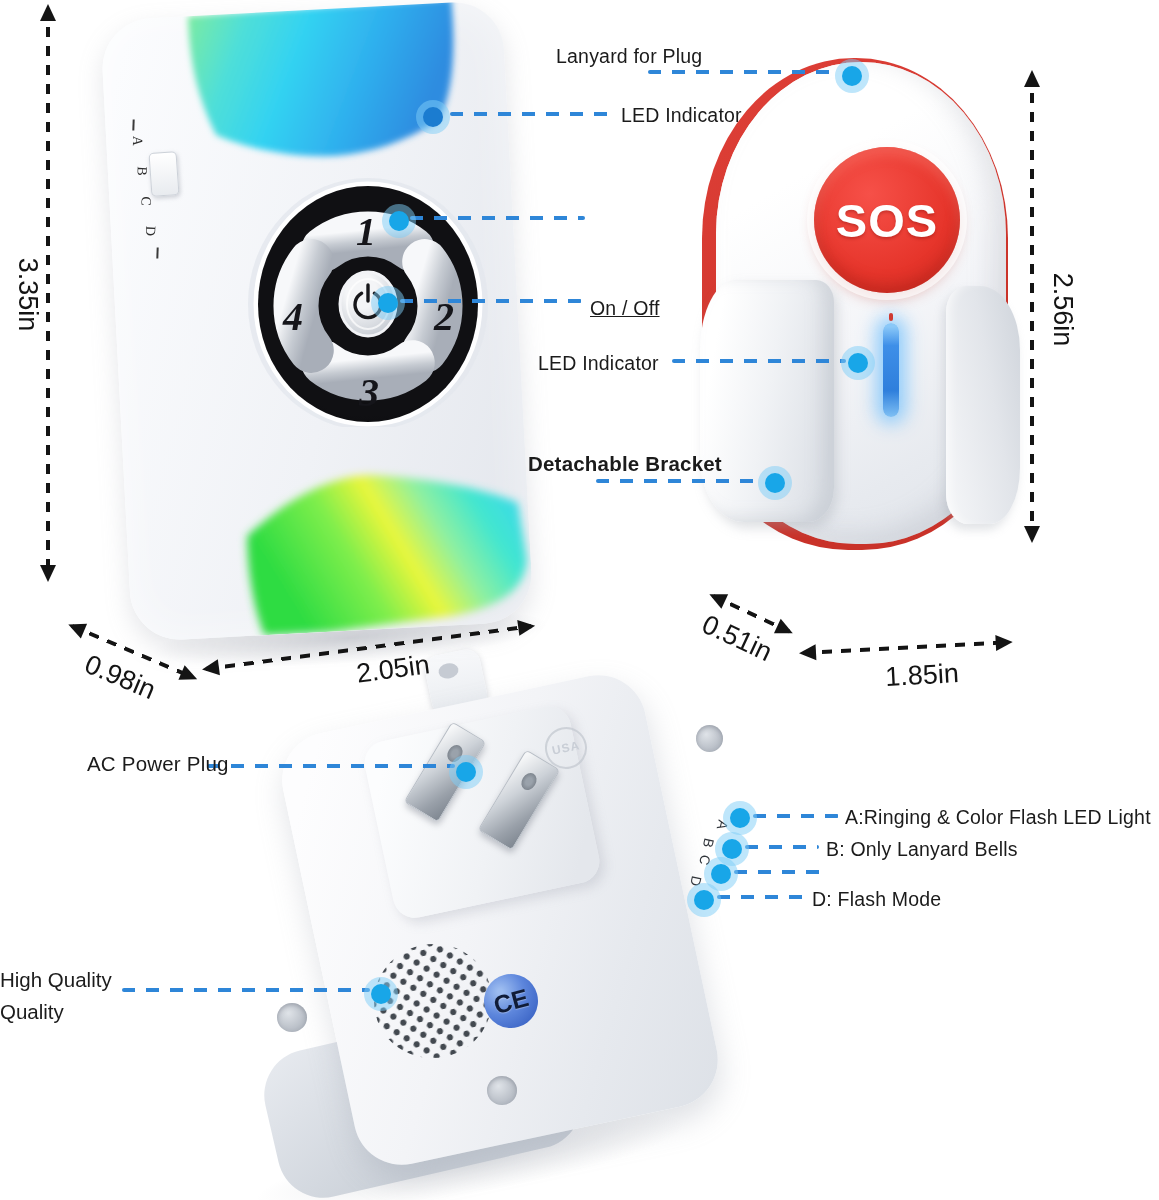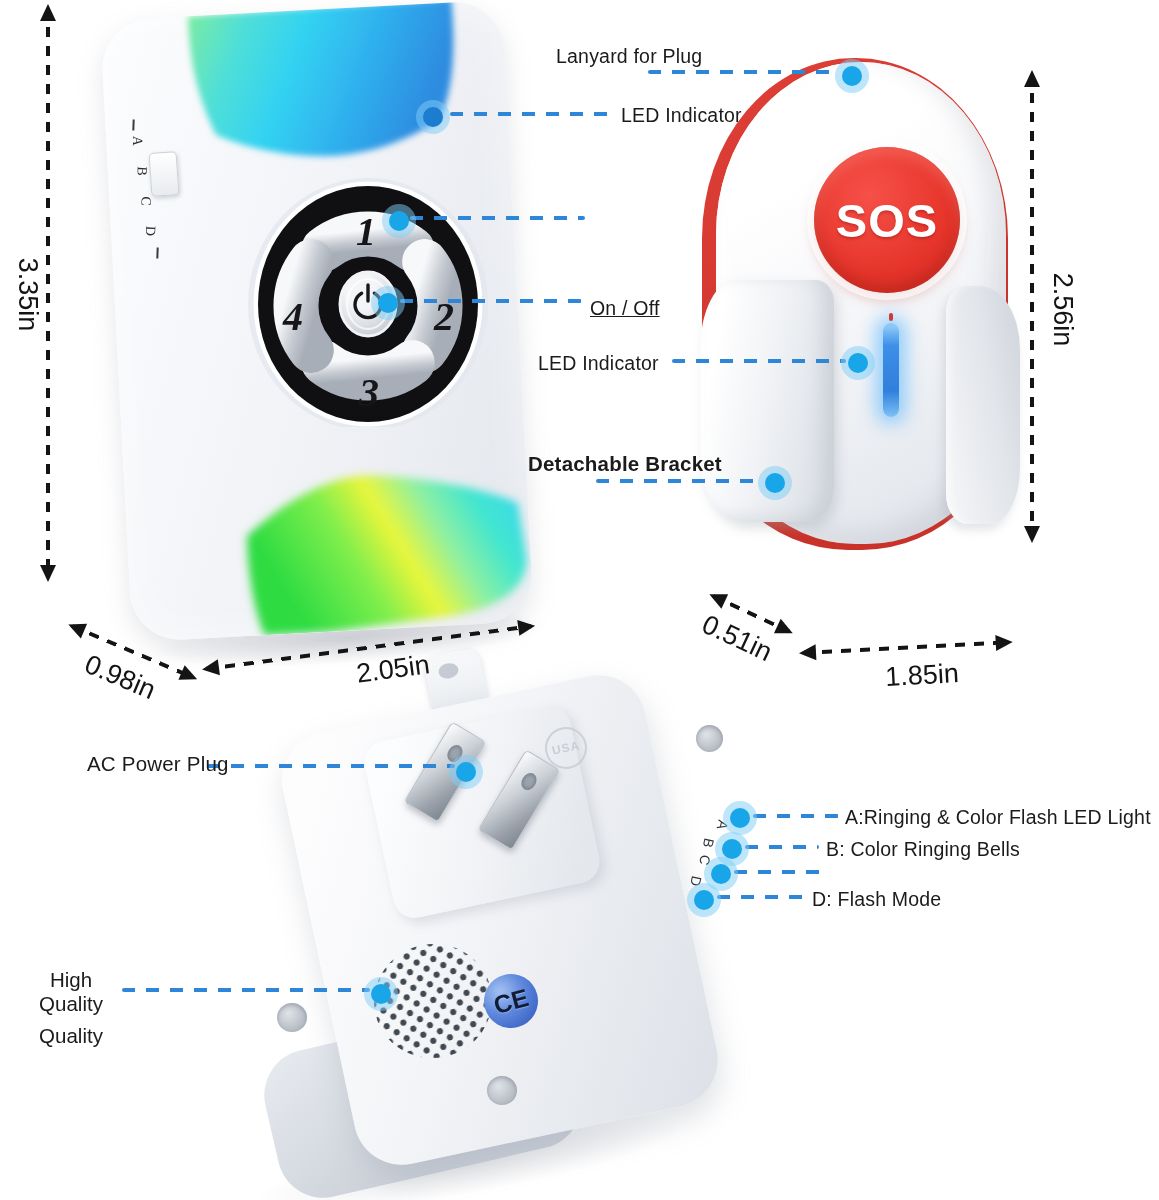--- a/index.html
+++ b/index.html
@@ -234,26 +234,26 @@
   <span class="b-letter" style="left:704px;top:836px;">B</span>
   <span class="b-letter" style="left:700px;top:853px;">C</span>
   <span class="b-letter" style="left:691px;top:874px;">D</span>
 
   <span class="lbl" style="left:556px;top:45px;">Lanyard for Plug</span>
   <span class="lbl" style="left:621px;top:104px;">LED Indicator</span>
   <span class="lbl" style="left:590px;top:297px;text-decoration:underline;">On / Off</span>
   <span class="lbl" style="left:538px;top:352px;">LED Indicator</span>
   <span class="lbl lbl--big" style="left:528px;top:452px;font-weight:bold;">Detachable Bracket</span>
   <span class="lbl lbl--big" style="left:63px;top:752px;margin-left:24px;">AC Power Plug</span>
-  <div style="left:0;top:968px;width:118px;text-align:center;z-index:25;padding-left:24px;">
+  <div style="left:0;top:968px;width:118px;text-align:left;z-index:25;">
     <span style="position:static;display:block;font-size:20.5px;">High Quality</span>
     <span style="position:static;display:block;font-size:20.5px;margin-top:8px;">Quality</span>
   </div>
   <span class="lbl" style="left:845px;top:806px;">A:Ringing &amp; Color Flash LED Light</span>
-  <span class="lbl" style="left:826px;top:838px;">B: Color Ringing Bells</span>
+  <span class="lbl" style="left:826px;top:838px;">B: Only Lanyard Bells</span>
   <span class="lbl" style="left:812px;top:888px;">D: Flash Mode</span>
 
   <div class="dline" style="left:648px;top:70px;width:192px;"></div>
   <div class="dline" style="left:450px;top:112px;width:168px;"></div>
   <div class="dline" style="left:410px;top:216px;width:175px;"></div>
   <div class="dline" style="left:400px;top:299px;width:182px;"></div>
   <div class="dline" style="left:672px;top:359px;width:174px;"></div>
   <div class="dline" style="left:596px;top:479px;width:164px;"></div>
   <div class="dline" style="left:207px;top:764px;width:248px;"></div>
   <div class="dline" style="left:122px;top:988px;width:248px;"></div>

